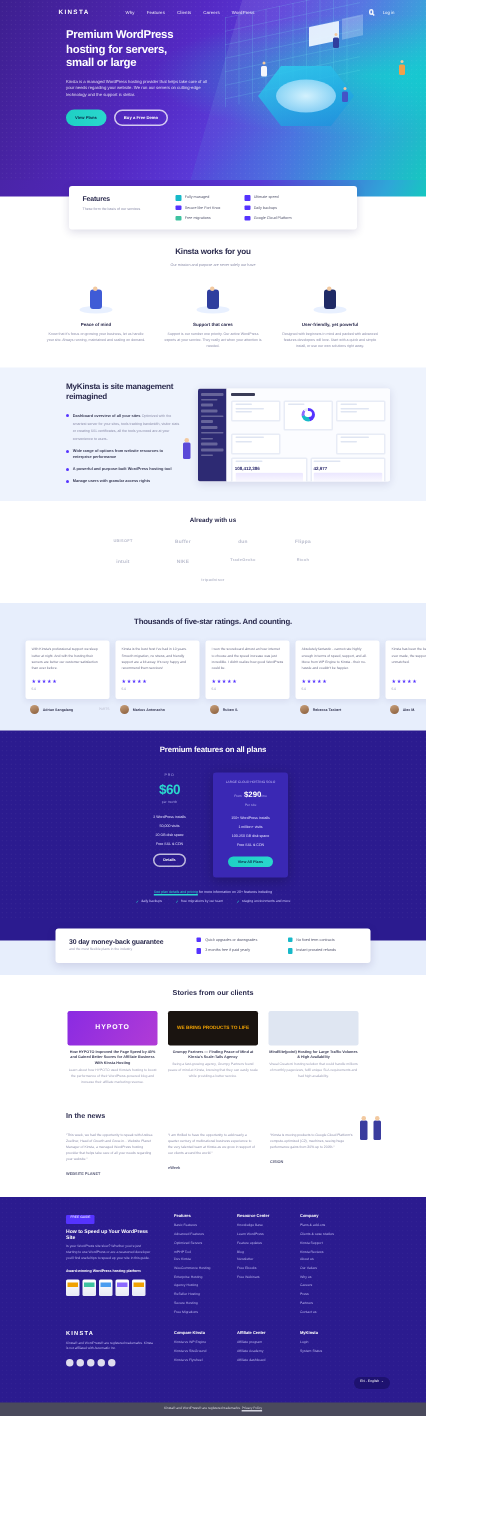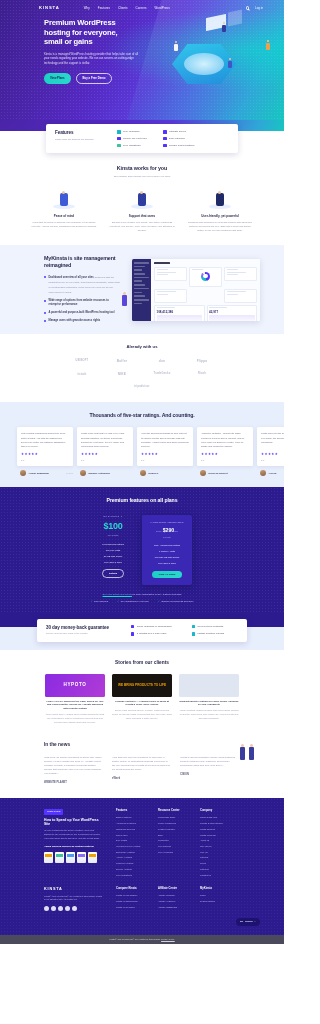--- a/index.html
+++ b/index.html
@@ -356,21 +356,21 @@
         <span>Careers</span>
         <span>WordPress</span>
       </div>
       <div class="nav-right">
         <div class="mag"></div>
         <span>Log in</span>
       </div>
     </nav>
 
     <div class="hero-copy">
-      <h1>Premium WordPress hosting for everyone, small or gains</h1>
+      <h1>Premium WordPress hosting for servers, small or large</h1>
       <p>Kinsta is a managed WordPress hosting provider that helps take care of all your needs regarding your website. We run our servers on cutting-edge technology and the support is stellar.</p>
       <div class="hero-btns">
         <button class="btn-teal">View Plans</button>
         <button class="btn-ghost">Buy a Free Demo</button>
       </div>
     </div>
   </section>
 
   <section class="feature-band">
     <div class="feature-card">
@@ -608,27 +608,27 @@
           <div class="t-name">Alex M.</div>
         </div>
       </div>
     </div>
   </section>
 
   <section class="pricing">
     <h2>Premium features on all plans</h2>
     <div class="plans">
       <div class="plan">
-        <div class="pname">BUSINESS 1</div>
-        <div class="price">$100</div>
+        <div class="pname">PRO</div>
+        <div class="price">$60</div>
         <div class="per">per month</div>
         <ul>
-          <li>5 WordPress installs</li>
-          <li>100,000 visits</li>
-          <li>30 GB disk space</li>
+          <li>2 WordPress installs</li>
+          <li>50,000 visits</li>
+          <li>20 GB disk space</li>
           <li>Free SSL &amp; CDN</li>
         </ul>
         <button class="pbtn">Details</button>
       </div>
       <div class="plan ent">
         <div class="etag">LARGE CLOUD HOSTING SOLO</div>
         <div class="eprice">
           <small>From</small>
           <span>$290</span><small>/mo</small>
         </div>

